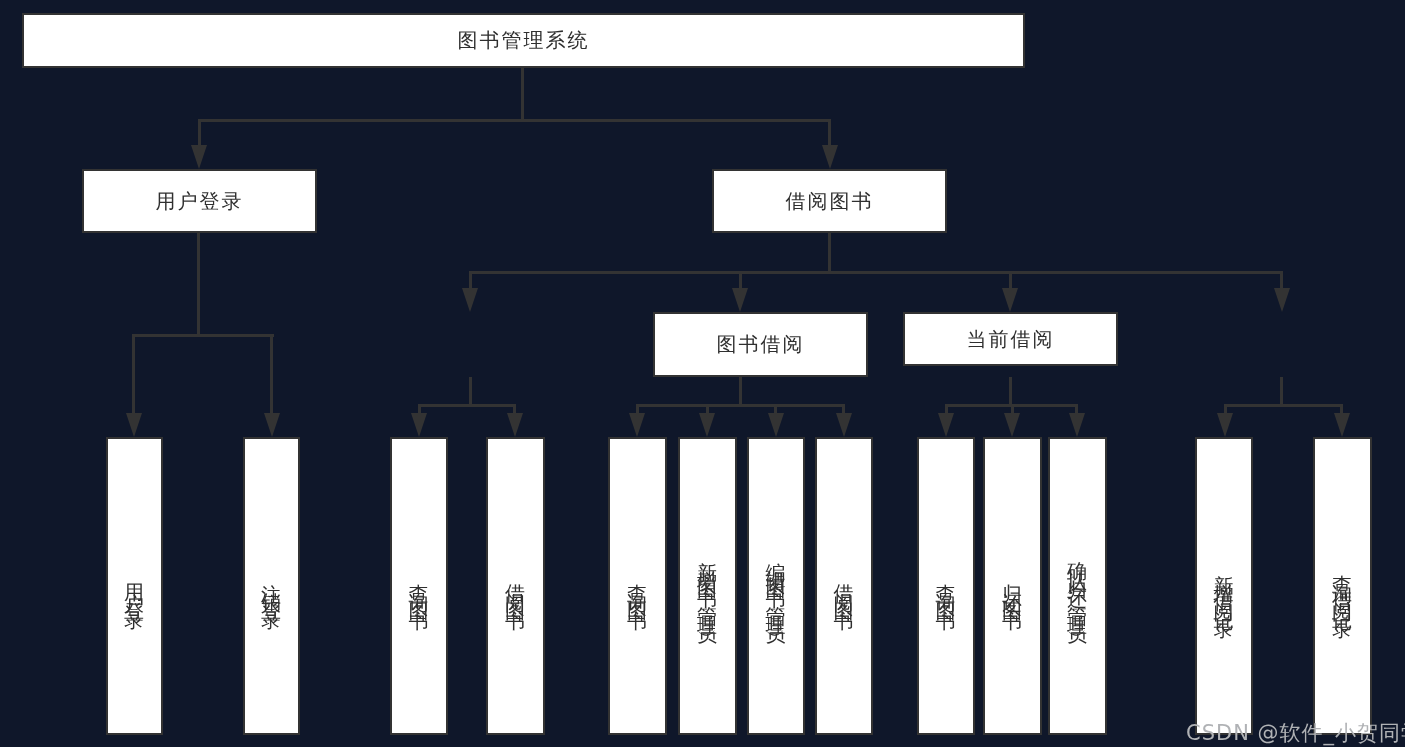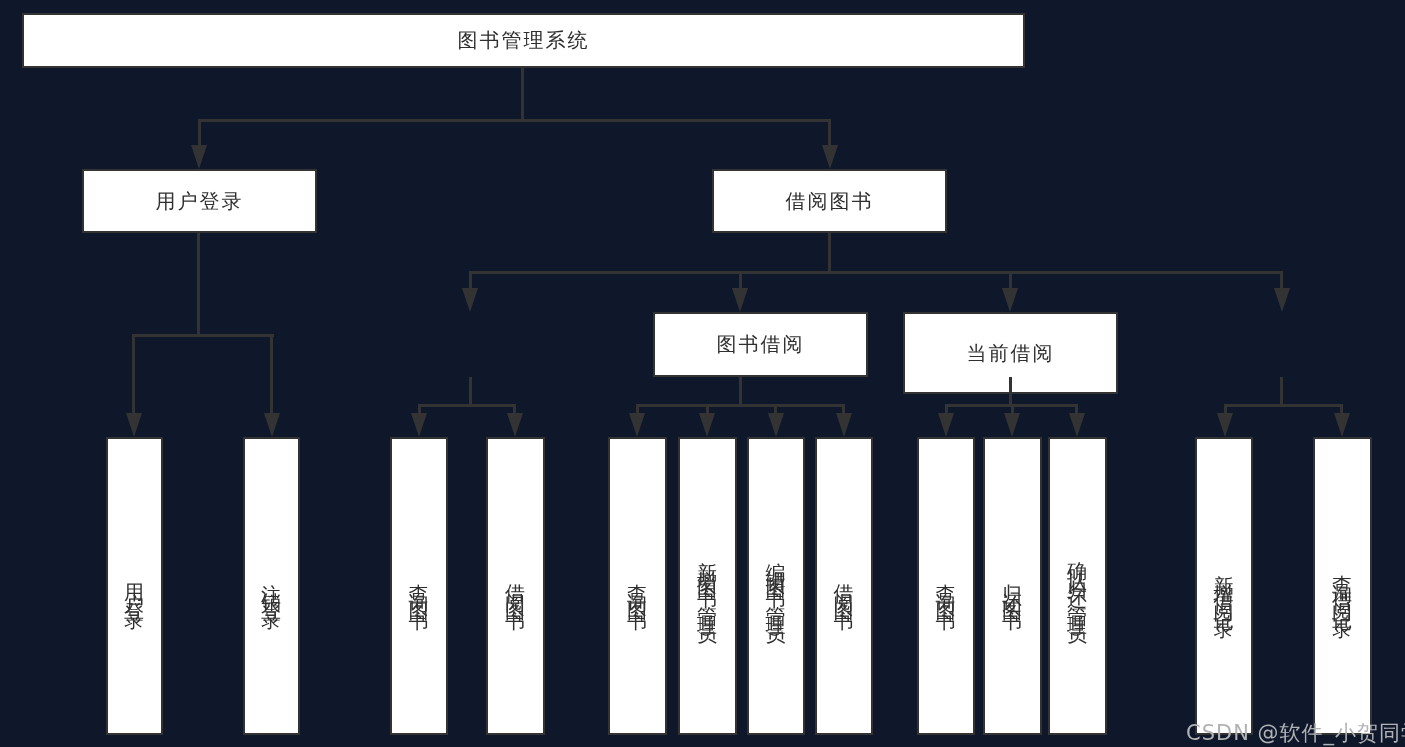--- a/index.html
+++ b/index.html
@@ -110,21 +110,21 @@
   <div class="vline" style="left:739px; top:271px; height:19px;"></div>
   <div class="arrow" style="left:732px; top:288px;"></div>
   <div class="vline" style="left:1009px; top:271px; height:19px;"></div>
   <div class="arrow" style="left:1002px; top:288px;"></div>
   <div class="vline" style="left:1280px; top:271px; height:19px;"></div>
   <div class="arrow" style="left:1274px; top:288px;"></div>
 
   <div class="box" style="left:633px; top:312px; width:215px; height:65px;margin-left:20px;">
     <span>图书借阅</span>
   </div>
-  <div class="box" style="left:903px; top:312px; width:215px; height:82px;">
+  <div class="box" style="left:903px; top:312px; width:215px; height:54px;">
     <span>当前借阅</span>
   </div>
 
   <div class="vline" style="left:469px; top:377px; height:29px;"></div>
   <div class="hline" style="left:418px; top:404px; width:98px;"></div>
   <div class="vline" style="left:418px; top:404px; height:11px;"></div>
   <div class="arrow" style="left:411px; top:413px;"></div>
   <div class="vline" style="left:513px; top:404px; height:11px;"></div>
   <div class="arrow" style="left:507px; top:413px;"></div>
 

